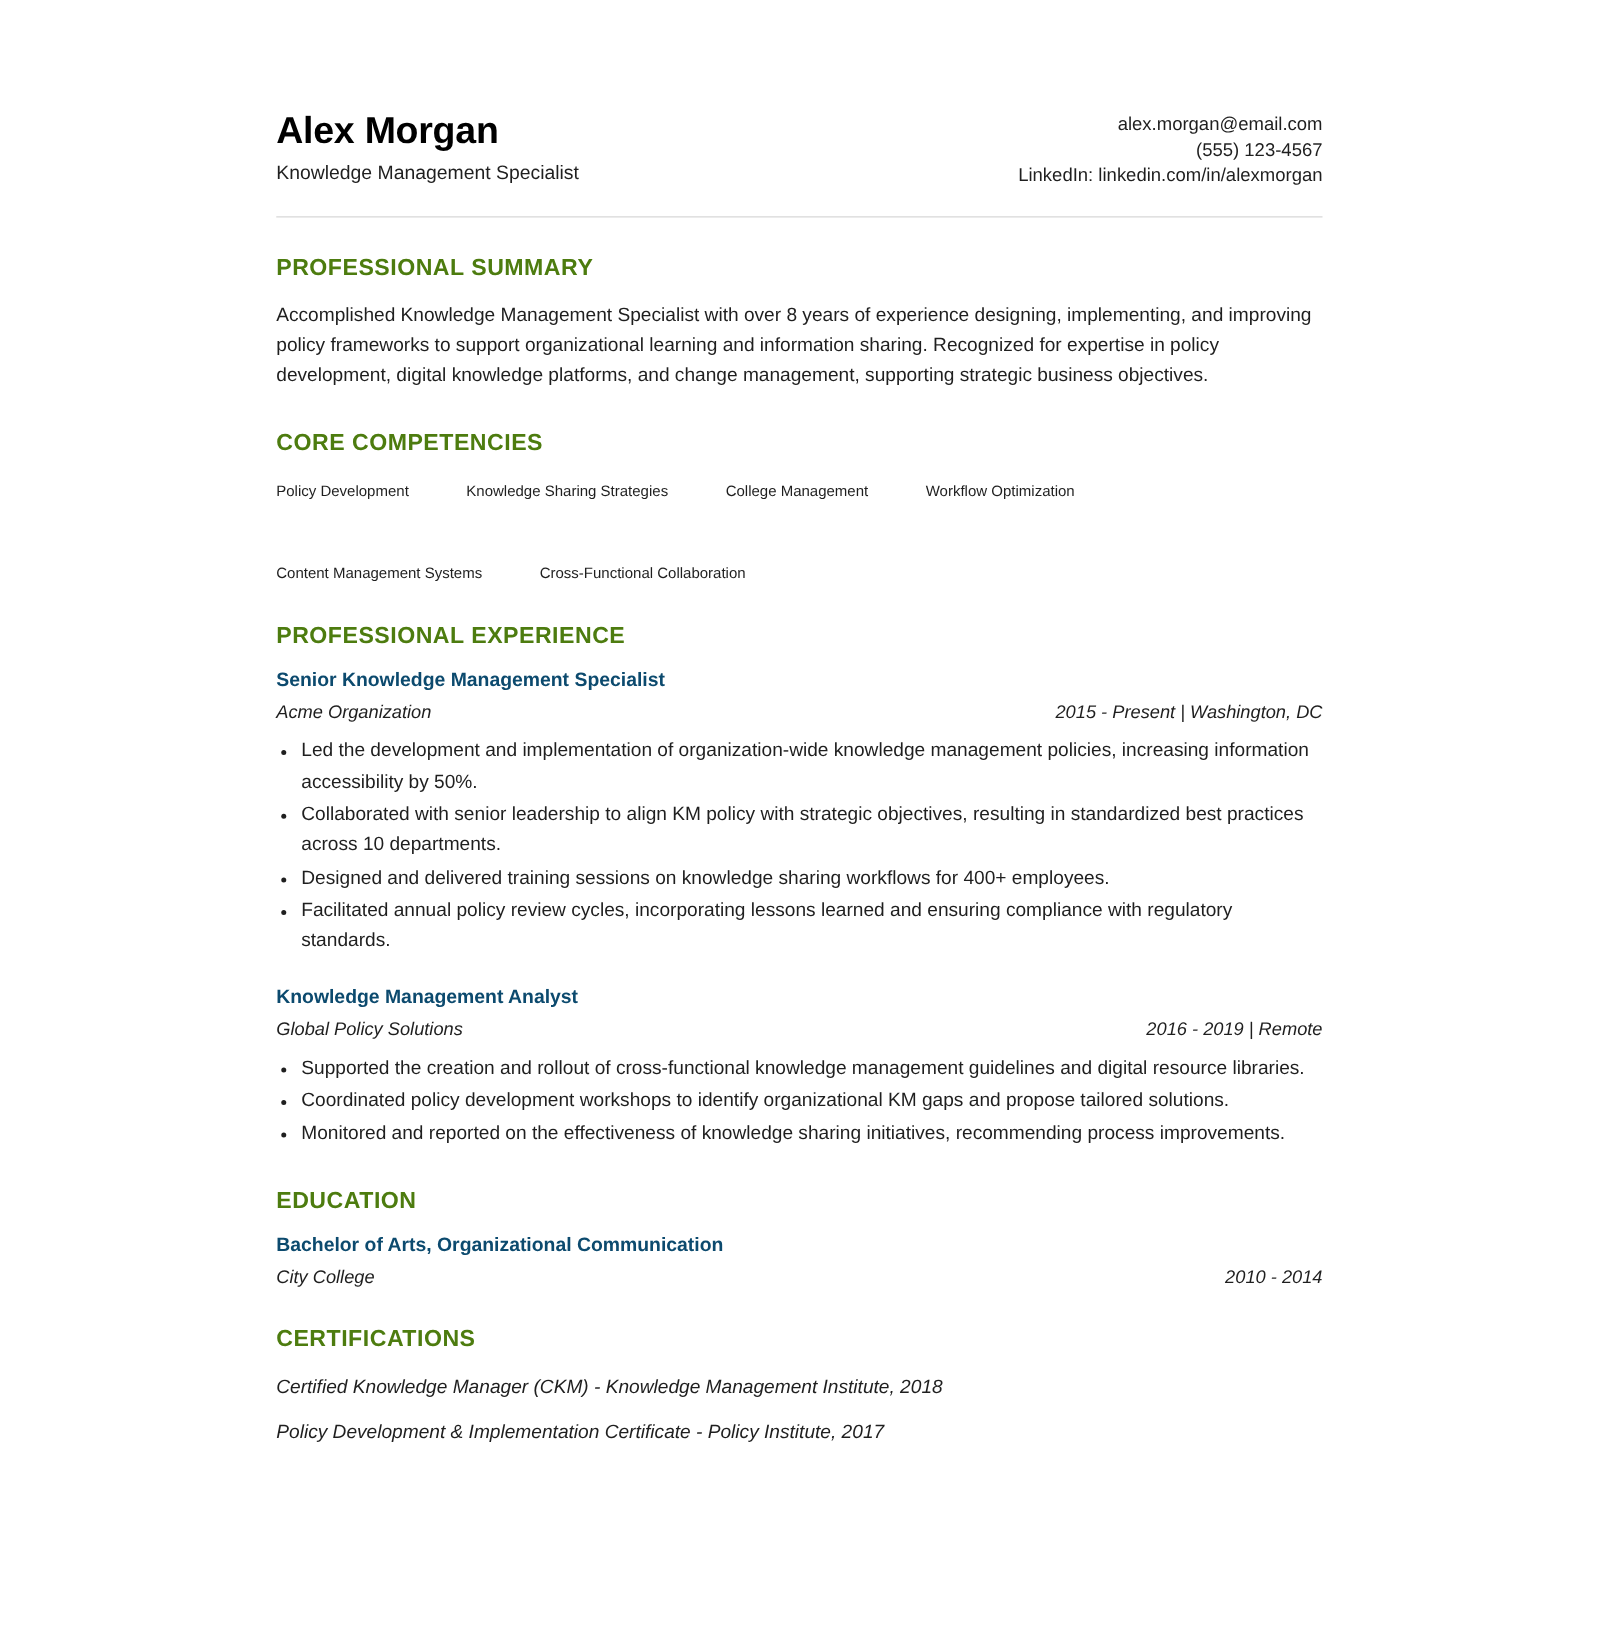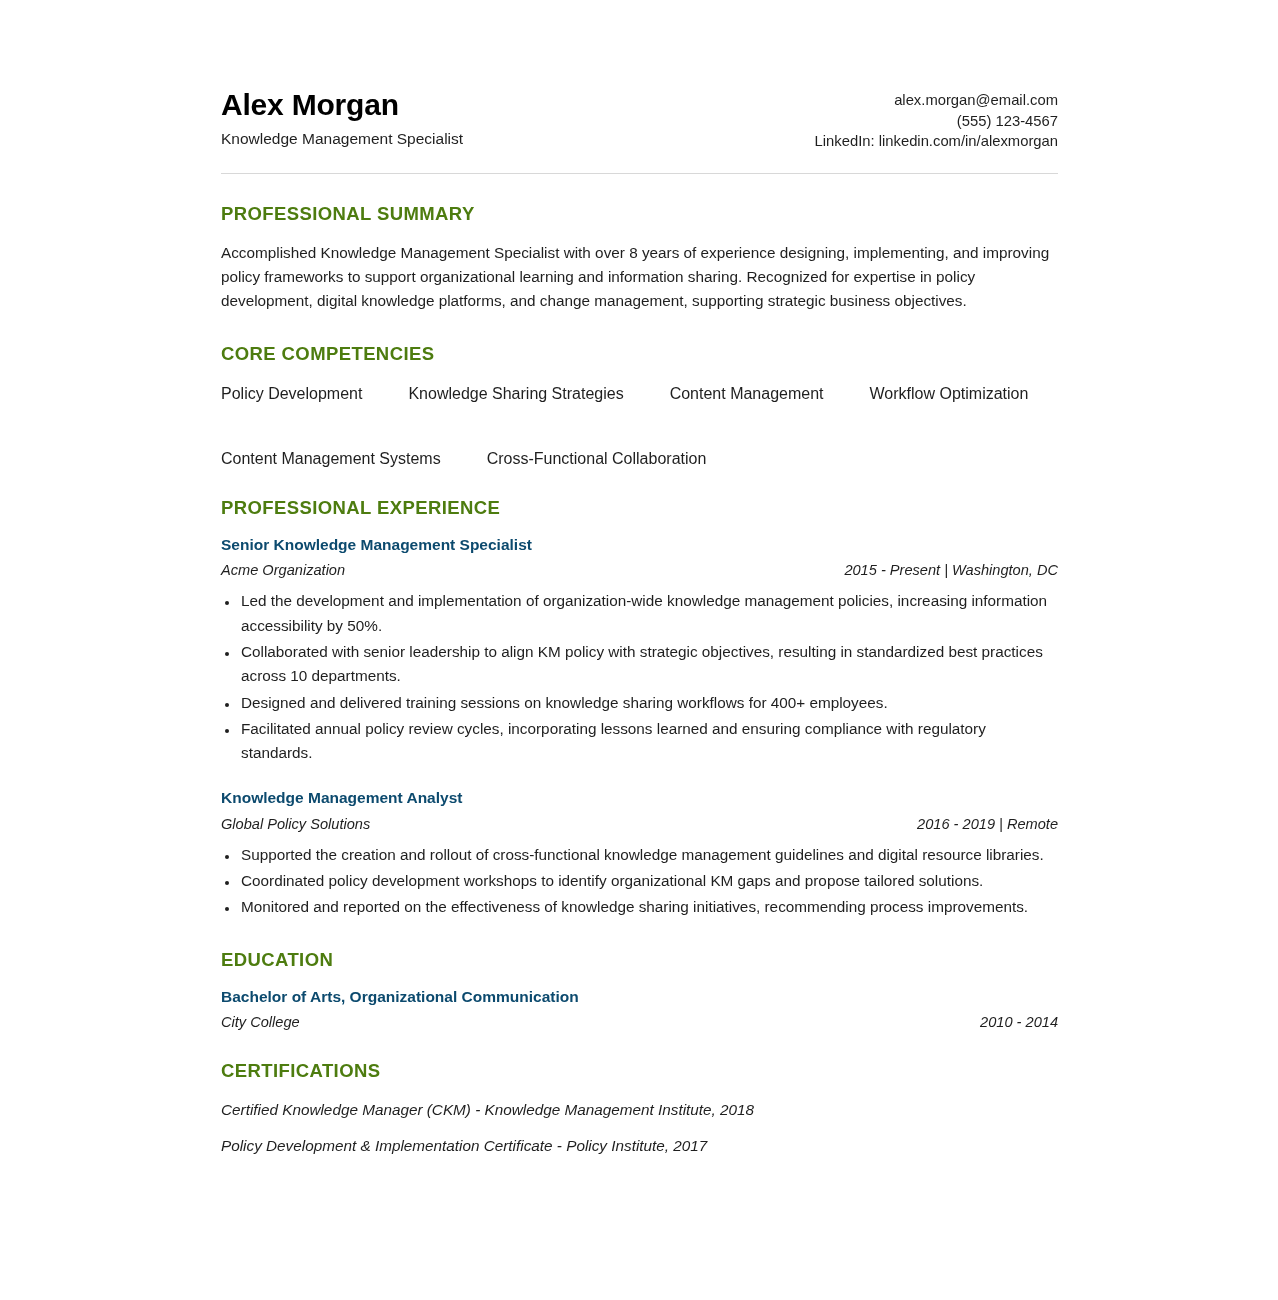--- a/index.html
+++ b/index.html
@@ -63,21 +63,21 @@
     font-size: 15.3px;
     line-height: 24.3px;
   }
 
   
   .comp-list {
     display: flex;
     flex-wrap: wrap;
     column-gap: 20px;
     row-gap: 27px;
-    font-size: 16px;
+    font-size: 12px;
     line-height: 19px;
     margin-top: 19px;
     gap: 46px;
   }
 
   
   .job + .job { margin-top: 23px; }
   .entry-title {
     margin: 0;
     font-size: 15.5px;
@@ -134,21 +134,21 @@
   <section>
     <h2 class="section-heading">PROFESSIONAL SUMMARY</h2>
     <p class="summary-text">Accomplished Knowledge Management Specialist with over 8 years of experience designing, implementing, and improving policy frameworks to support organizational learning and information sharing. Recognized for expertise in policy development, digital knowledge platforms, and change management, supporting strategic business objectives.</p>
   </section>
 
   <section>
     <h2 class="section-heading">CORE COMPETENCIES</h2>
     <div class="comp-list">
       <span>Policy Development</span>
       <span>Knowledge Sharing Strategies</span>
-      <span>Content Management</span>
+      <span>College Management</span>
       <span>Workflow Optimization</span>
       <span>Content Management Systems</span>
       <span>Cross-Functional Collaboration</span>
     </div>
   </section>
 
   <section>
     <h2 class="section-heading">PROFESSIONAL EXPERIENCE</h2>
 
     <article class="job">

